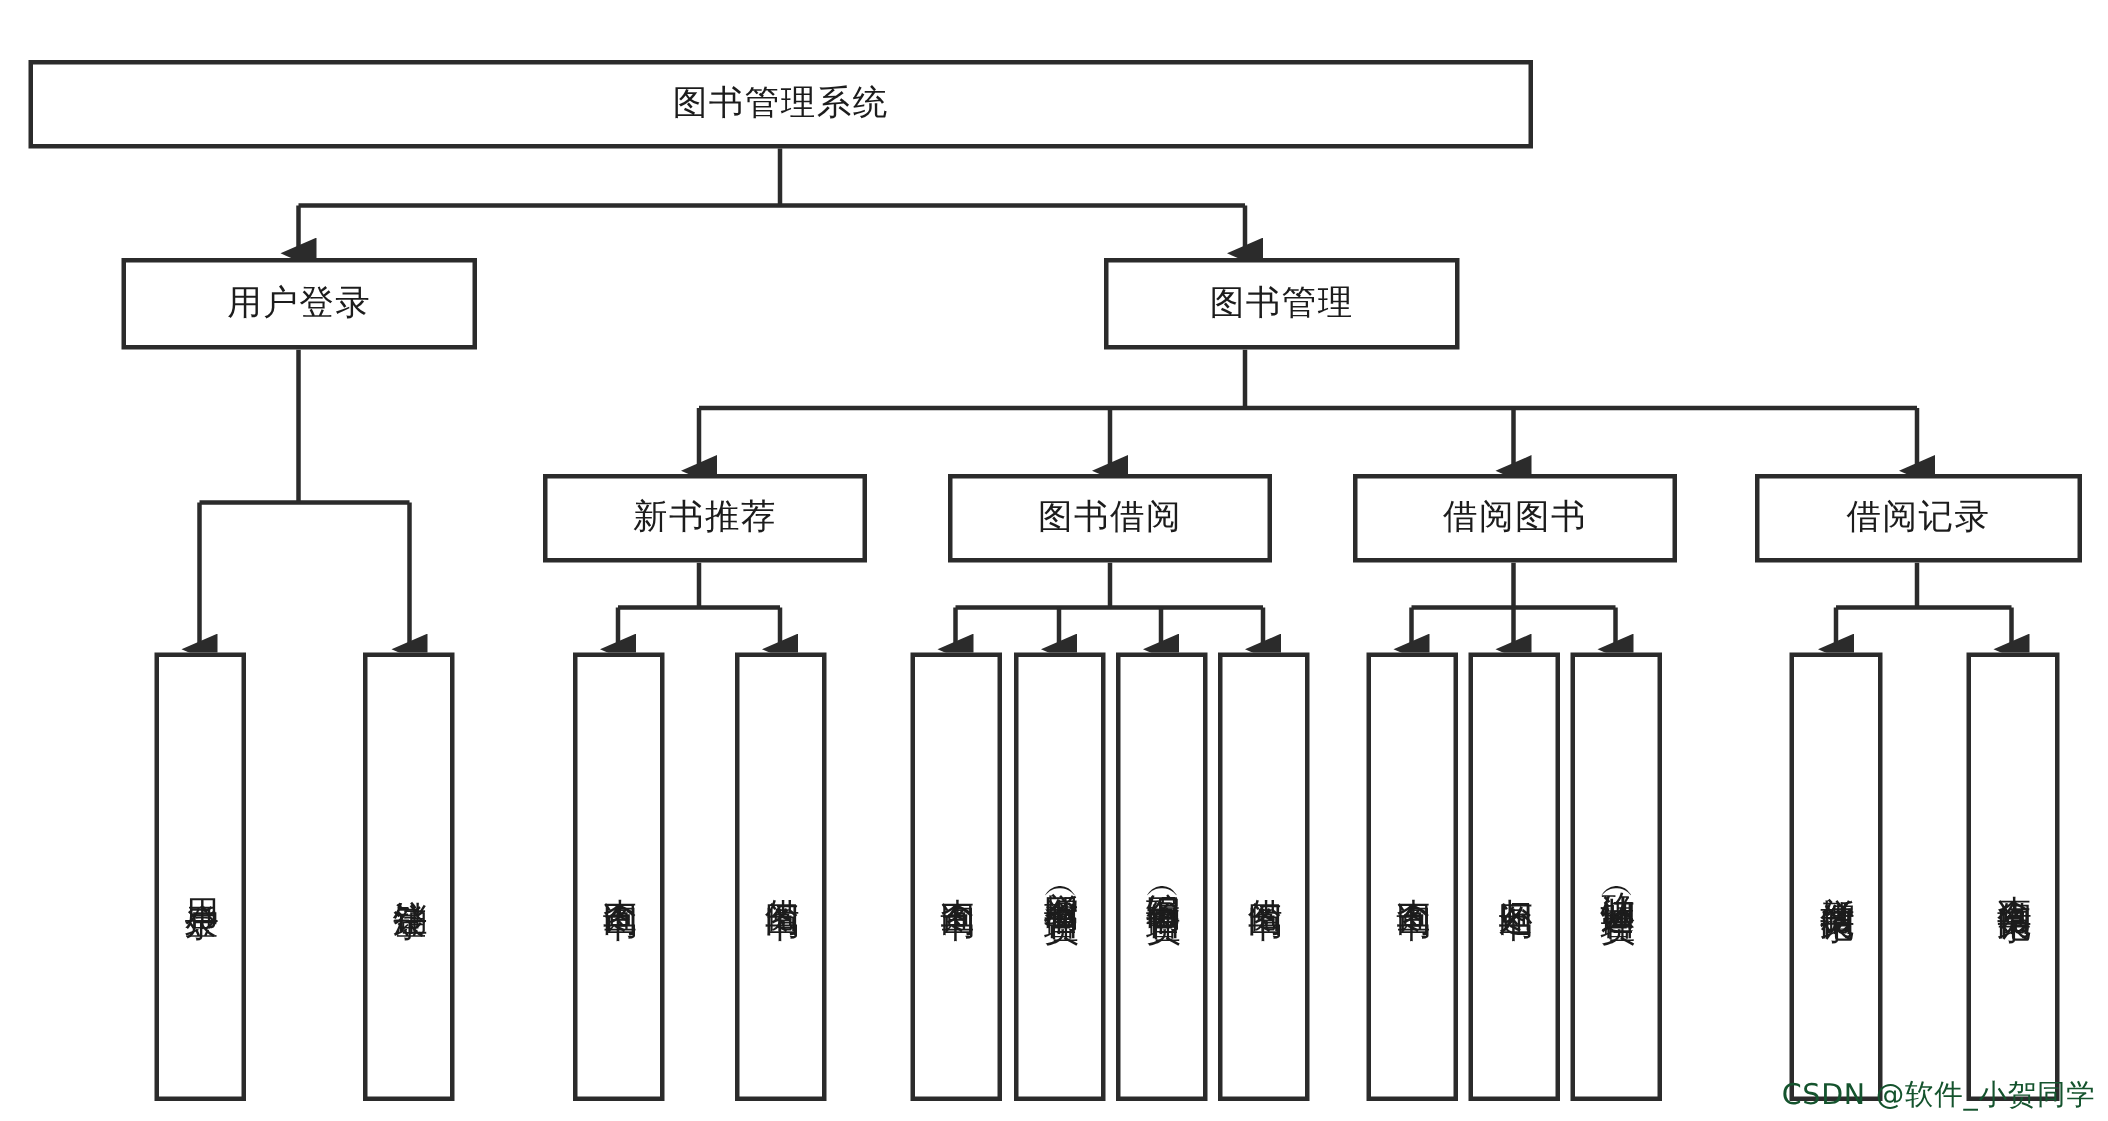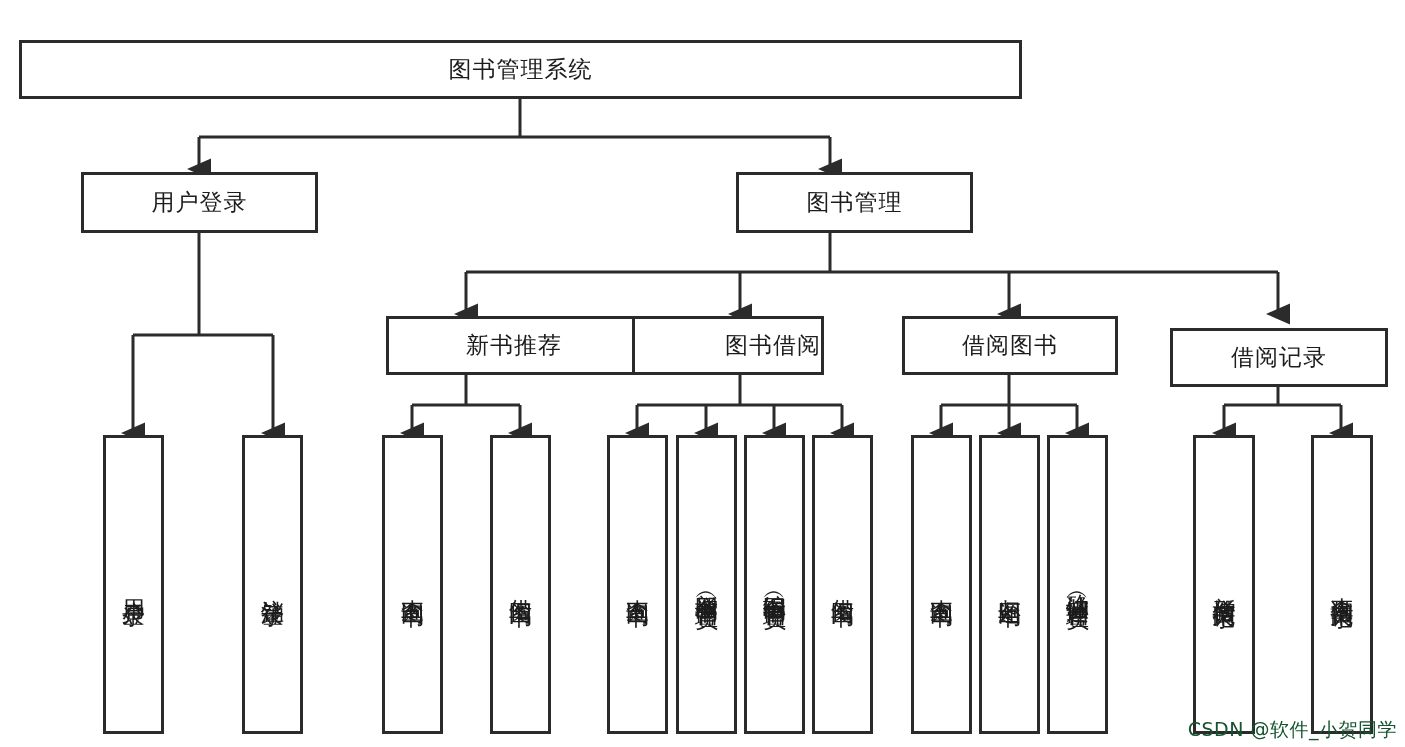--- a/index.html
+++ b/index.html
@@ -124,30 +124,30 @@
     <span>图书管理系统</span>
   </div>
 
   <div class="node h" style="left:81px; top:172px; width:237px; height:61px;">
     <span>用户登录</span>
   </div>
   <div class="node h" style="left:712px; top:172px; width:237px; height:61px;margin-left:24px;">
     <span>图书管理</span>
   </div>
 
-  <div class="node h" style="left:362px; top:316px; width:256px; height:59px;margin-left:24px;">
+  <div class="node h" style="left:362px; top:316px; width:216px; height:59px;">
     <span>新书推荐</span>
   </div>
-  <div class="node h" style="left:632px; top:316px; width:192px; height:59px;justify-content:flex-end;">
+  <div class="node h" style="left:632px; top:316px; width:216px; height:59px;">
     <span>图书借阅</span>
   </div>
   <div class="node h" style="left:902px; top:316px; width:216px; height:59px;">
     <span>借阅图书</span>
   </div>
-  <div class="node h" style="left:1170px; top:328px; width:218px; height:59px;">
+  <div class="node h" style="left:1170px; top:316px; width:218px; height:59px;">
     <span>借阅记录</span>
   </div>
 
   <div class="node v" style="left:103px; top:435px; width:61px; height:299px;">
     <span class="vtext">用户登录</span>
   </div>
   <div class="node v" style="left:242px; top:435px; width:61px; height:299px;">
     <span class="vtext">注销登录</span>
   </div>
 

